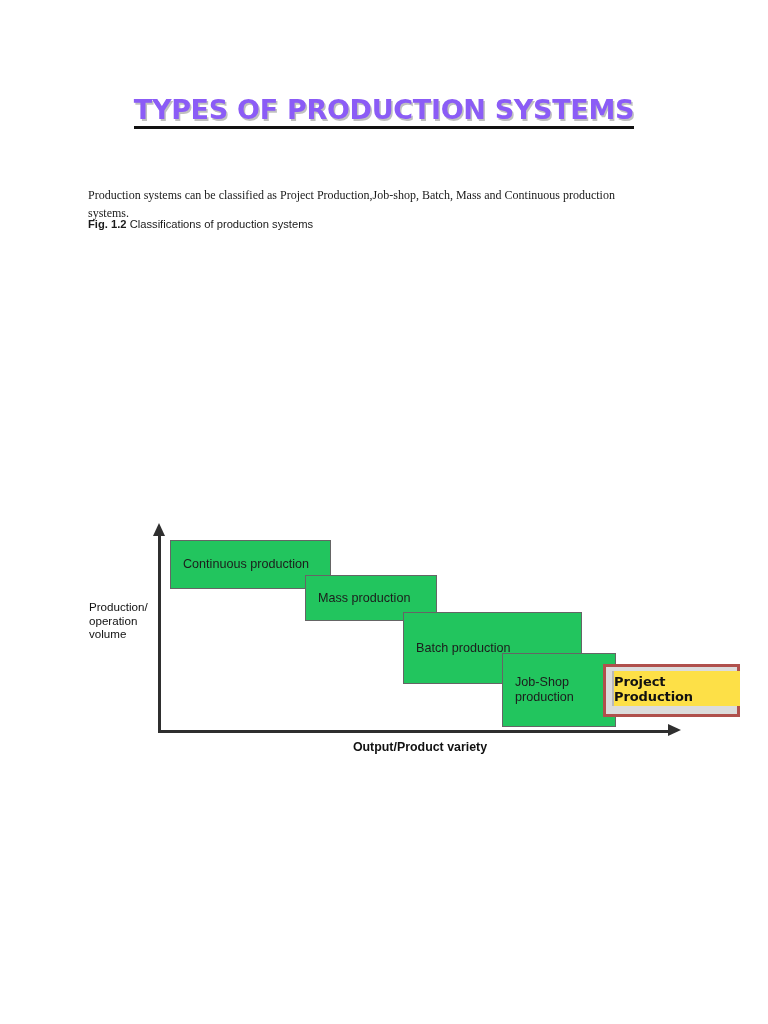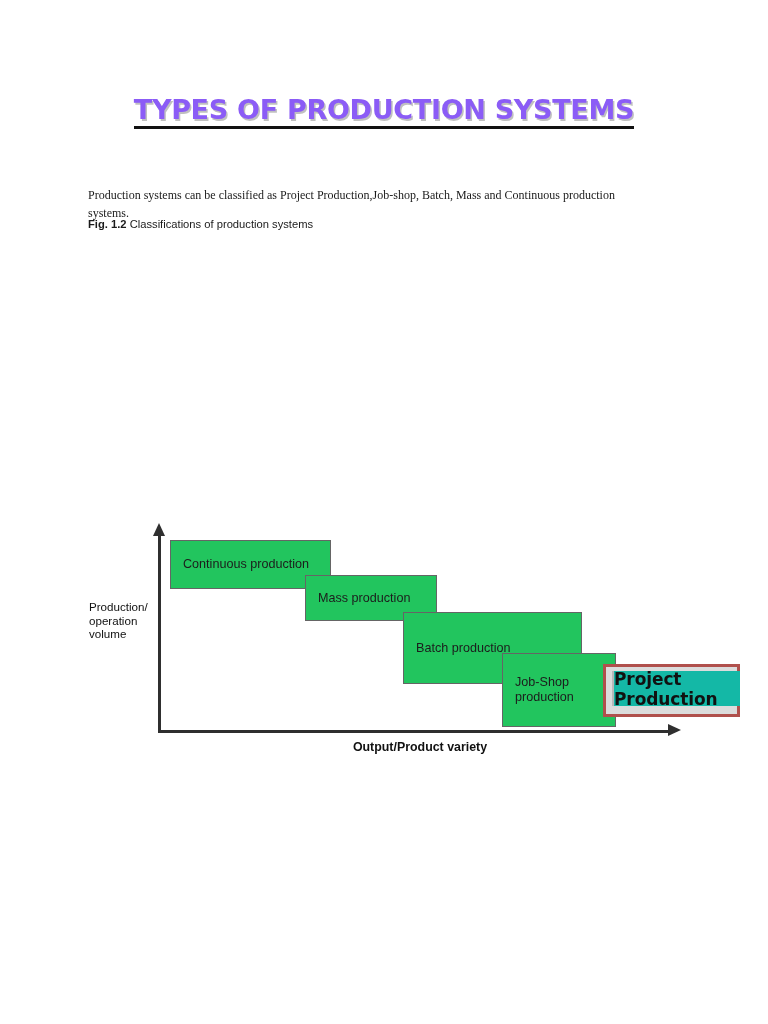--- a/index.html
+++ b/index.html
@@ -156,28 +156,28 @@
     box-sizing: border-box;
     border: 3px solid #b0504c;
     background: #dcdcdc;
   }
   .highlight-inner {
     position: absolute;
     left: 6px;
     top: 4px;
     right: -3px;
     height: 35px;
-    background: #14b8a6;
+    background: #fde047;
     border-left: 2px solid #b9b9ba;
     display: flex;
     align-items: center;
     justify-content: center;
     font-family: "DejaVu Sans", sans-serif;
     font-weight: bold;
-    font-size: 17px;
+    font-size: 13px;
     color: #111111;
     letter-spacing: -0.1px;
   }
 
   
   .tree {
     position: absolute;
     left: 0;
     top: 600px;
     width: 768px;

